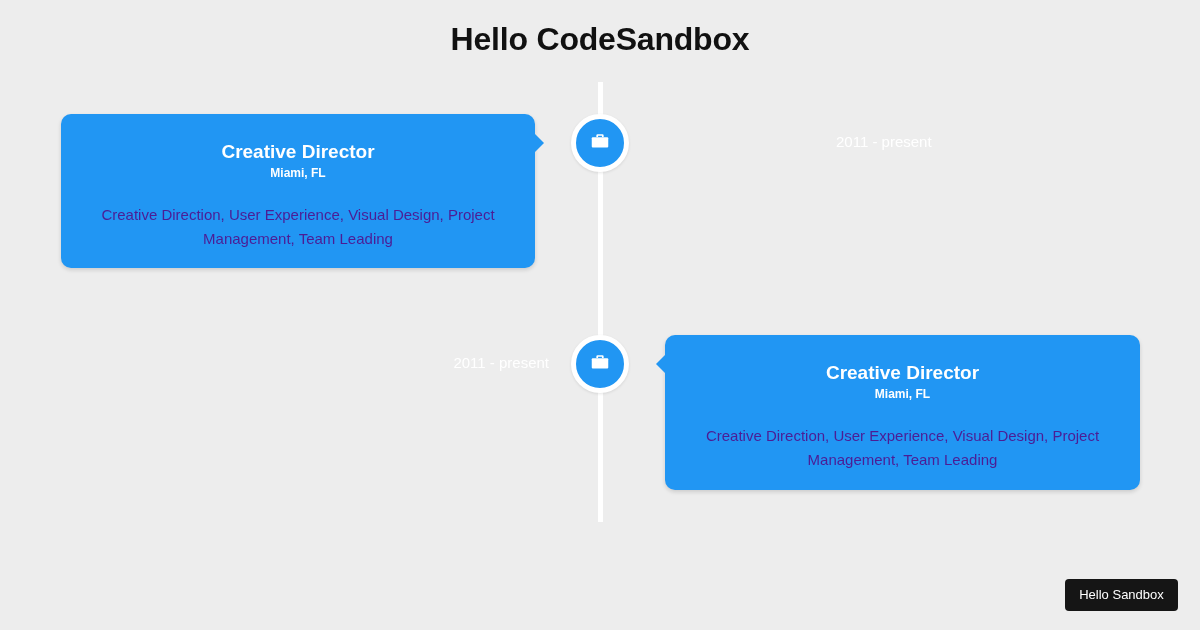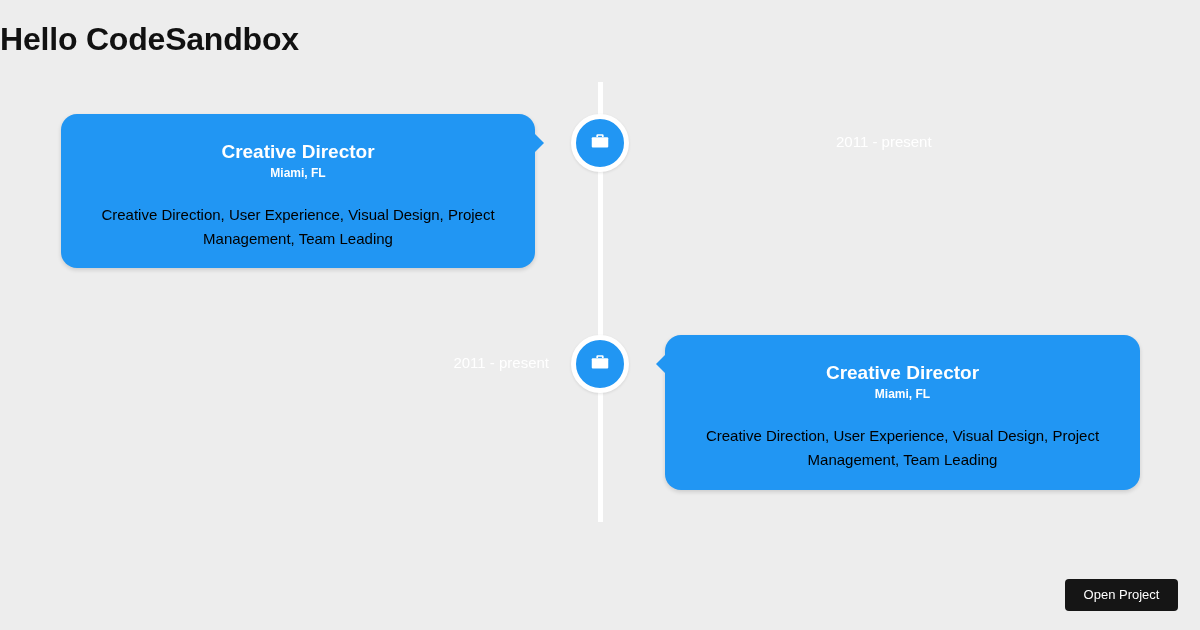--- a/index.html
+++ b/index.html
@@ -16,20 +16,21 @@
     position: relative;
     -webkit-font-smoothing: antialiased;
   }
 
   
   .page-title {
     position: absolute;
     top: 21px;
     left: 0;
     width: 1200px;
+    text-align: center;
     font-size: 32px;
     font-weight: bold;
     color: #111111;
     letter-spacing: -0.2px;
   }
 
   
   .timeline {
     position: absolute;
     left: 0;
@@ -50,21 +51,21 @@
   
   .entry { position: absolute; }
 
   .entry-1 { left: 0; top: 0; }
   .entry-2 { left: 0; top: 0; }
 
   
   .card {
     position: absolute;
     background: #2196f3;
-    border-radius: 16px;
+    border-radius: 10px;
     box-shadow: 0 2px 4px rgba(0, 0, 0, 0.14);
     padding: 26px 24px 24px 24px;
     text-align: center;
     color: #ffffff;
   }
 
   .card-left {
     left: 61px;
     top: 114px;
     width: 474px;
@@ -112,21 +113,21 @@
     line-height: 1.3;
     margin-top: 2px;
     color: #ffffff;
   }
 
   .card-skills {
     font-size: 15px;
     font-weight: normal;
     line-height: 1.55;
     margin-top: 22px;
-    color: #000000;
+    color: #4c1d95;
   }
 
   
   .node {
     position: absolute;
     width: 58px;
     height: 58px;
     border-radius: 50%;
     background: #2196f3;
     border: 5px solid #ffffff;
@@ -229,13 +230,13 @@
         </svg>
       </span>
     </div>
 
     <div class="date-label date-label-left">2011 - present</div>
 
   </div>
 
 </div>
 
-<button class="open-sandbox-button">Open Project</button>
+<button class="open-sandbox-button">Hello Sandbox</button>
 
 </body></html>

